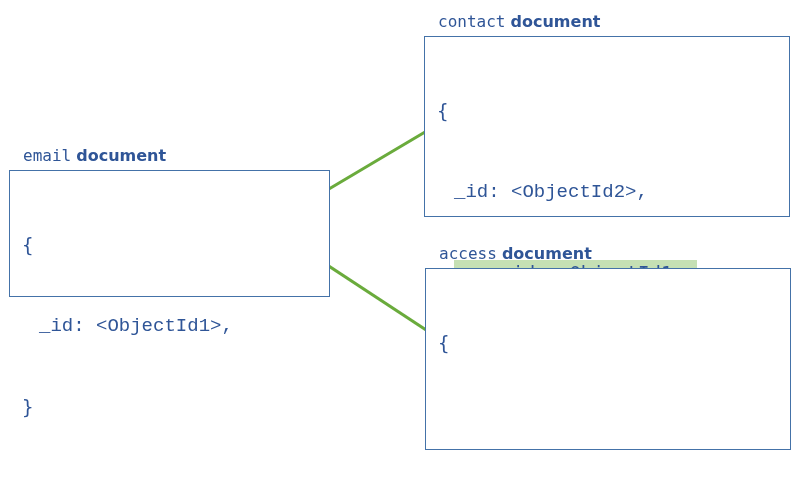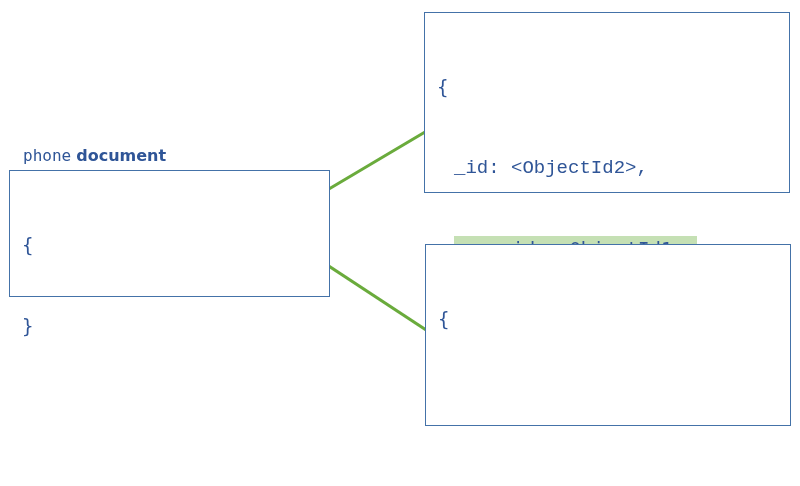--- a/index.html
+++ b/index.html
@@ -113,40 +113,47 @@
 
       contact.user_id --&gt;
     <line x1="280" y1="218" x2="452" y2="116" stroke="#6aab3c" stroke-width="3.1" marker-start="url(#head-a)" marker-end="url(#head-b)"></line>
 
       access.user_id --&gt;
     <line x1="280" y1="234" x2="452" y2="347" stroke="#6aab3c" stroke-width="3.1" marker-start="url(#head-c)" marker-end="url(#head-d)"></line>
   </svg>
 
   <div class="doc-group" id="group-user">
     <div class="doc-label">
-      <span class="coll">phone</span><span> </span><span class="kind">document</span>
+      <span class="coll">email</span><span> </span><span class="kind">document</span>
     </div>
     <div class="doc-box" id="box-user">
       <div class="doc-line">{</div>
+      <div class="doc-line indent">_id: &lt;ObjectId1&gt;,</div>
       <div class="doc-line">}</div>
     </div>
   </div>
 
   <div class="doc-group" id="group-contact">
+    <div class="doc-label">
+      <span class="coll">contact</span><span> </span><span class="kind">document</span>
+    </div>
     <div class="doc-box" id="box-contact">
       <div class="doc-line">{</div>
       <div class="doc-line indent">_id: &lt;ObjectId2&gt;,</div>
       <div class="doc-line hl-line"><span class="hl-inner">user_id: &lt;ObjectId1&gt;,</span></div>
       <div class="doc-line indent">phone: “123-456-7890”,</div>
       <div class="doc-line indent">email: “xyz@example.com”</div>
       
     </div>
   </div>
 
   <div class="doc-group" id="group-access">
+    <div class="doc-label">
+      <span class="coll">access</span><span> </span><span class="kind">document</span>
+    </div>
     <div class="doc-box" id="box-access">
       <div class="doc-line">{</div>
       
       
       
       
     </div>
   </div>
 
 </div>

